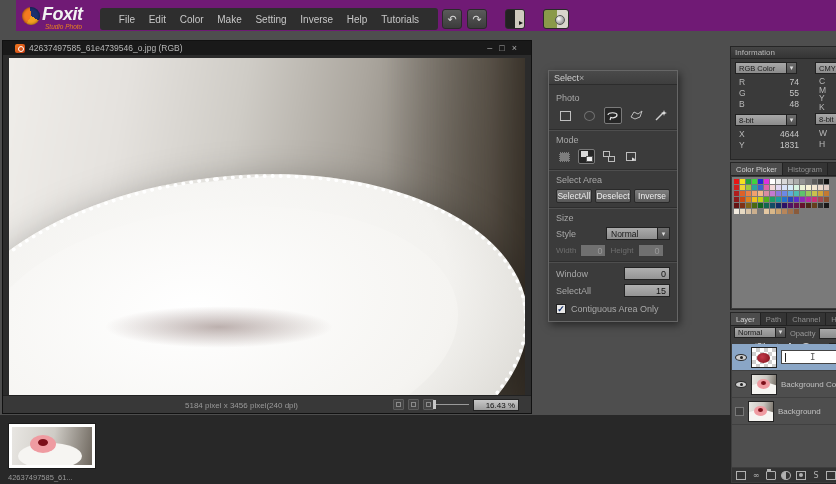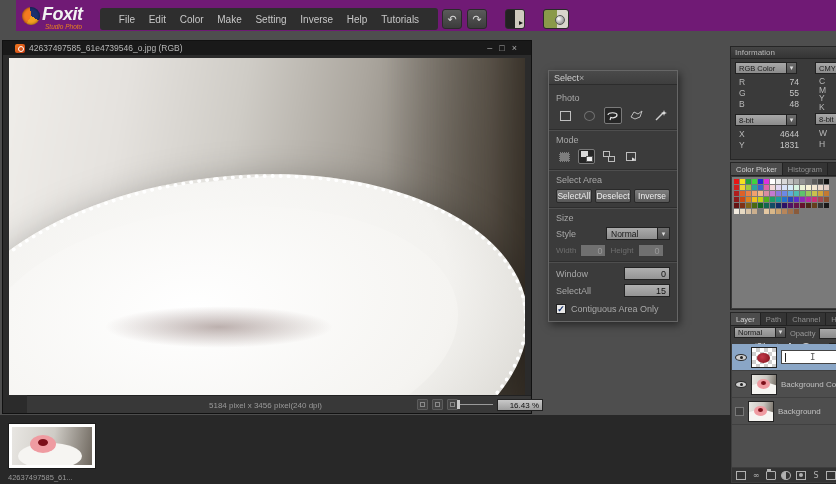--- a/index.html
+++ b/index.html
@@ -55,21 +55,21 @@
     background:linear-gradient(#f7dfd5 10%, #eec4b6 60%, #e2b0a2 100%);}
   .petal{ position:absolute; width:64px; height:64px; border-radius:50%;
     background:radial-gradient(circle at 40% 35%, #f6b3b8, #ef9ba1 60%, #e68790 100%);}
   .cake-core{ position:absolute; left:70px; top:30px; width:72px; height:72px; border-radius:50%; background:#f0a3a9;}
   .cake-jam{ position:absolute; left:68px; top:36px; width:78px; height:52px; border-radius:50%;
     background:radial-gradient(ellipse at 40% 35%, #a81b28 15%, #7c0f19 55%, #4e070d 100%); box-shadow:inset 0 -4px 8px rgba(0,0,0,.4);}
   .cake-jam-hl{ position:absolute; left:80px; top:42px; width:22px; height:10px; border-radius:50%; background:rgba(255,220,220,.45); transform:rotate(-15deg);}
   .watermark{ position:absolute; left:62px; top:50px; font-size:13px; font-weight:bold; letter-spacing:1.5px;
     color:#38070c; text-shadow:0 0 3px rgba(255,200,200,.35);}
   .doc-statusbar{ position:absolute; left:0; right:0; bottom:0; height:18px; background:#383838; border-top:1px solid #222;
-    display:flex; align-items:center; font-size:8px; color:#9a9a9a;margin-left:24px;}
+    display:flex; align-items:center; font-size:8px; color:#9a9a9a;}
   .sb-dims{ position:absolute; left:182px; top:5px;}
   .sb-icons{ position:absolute; left:390px; top:3px; display:flex; gap:4px;}
   .sb-ic{ width:11px; height:11px; border:1px solid #5c5c5c; background:#444; border-radius:1px; position:relative;}
   .sb-ic::after{ content:""; position:absolute; left:2px; top:2px; right:2px; bottom:2px; border:1px solid #8a8a8a;}
   .sb-slider{ position:absolute; left:432px; top:8px; width:34px; height:1px; background:#9a9a9a;}
   .sb-handle{ position:absolute; left:430px; top:4px; width:3px; height:9px; background:#c8c8c8;}
   .sb-zoom{ position:absolute; left:470px; top:3px; width:46px; height:12px; background:linear-gradient(#c8c8c8,#9e9e9e);
     border:1px solid #222; color:#111; font-size:8px; text-align:right; padding:1px 3px;}
   
   .selpanel{ position:absolute; left:548px; top:70px; width:130px; background:#3b3b3b; border:1px solid #666;

